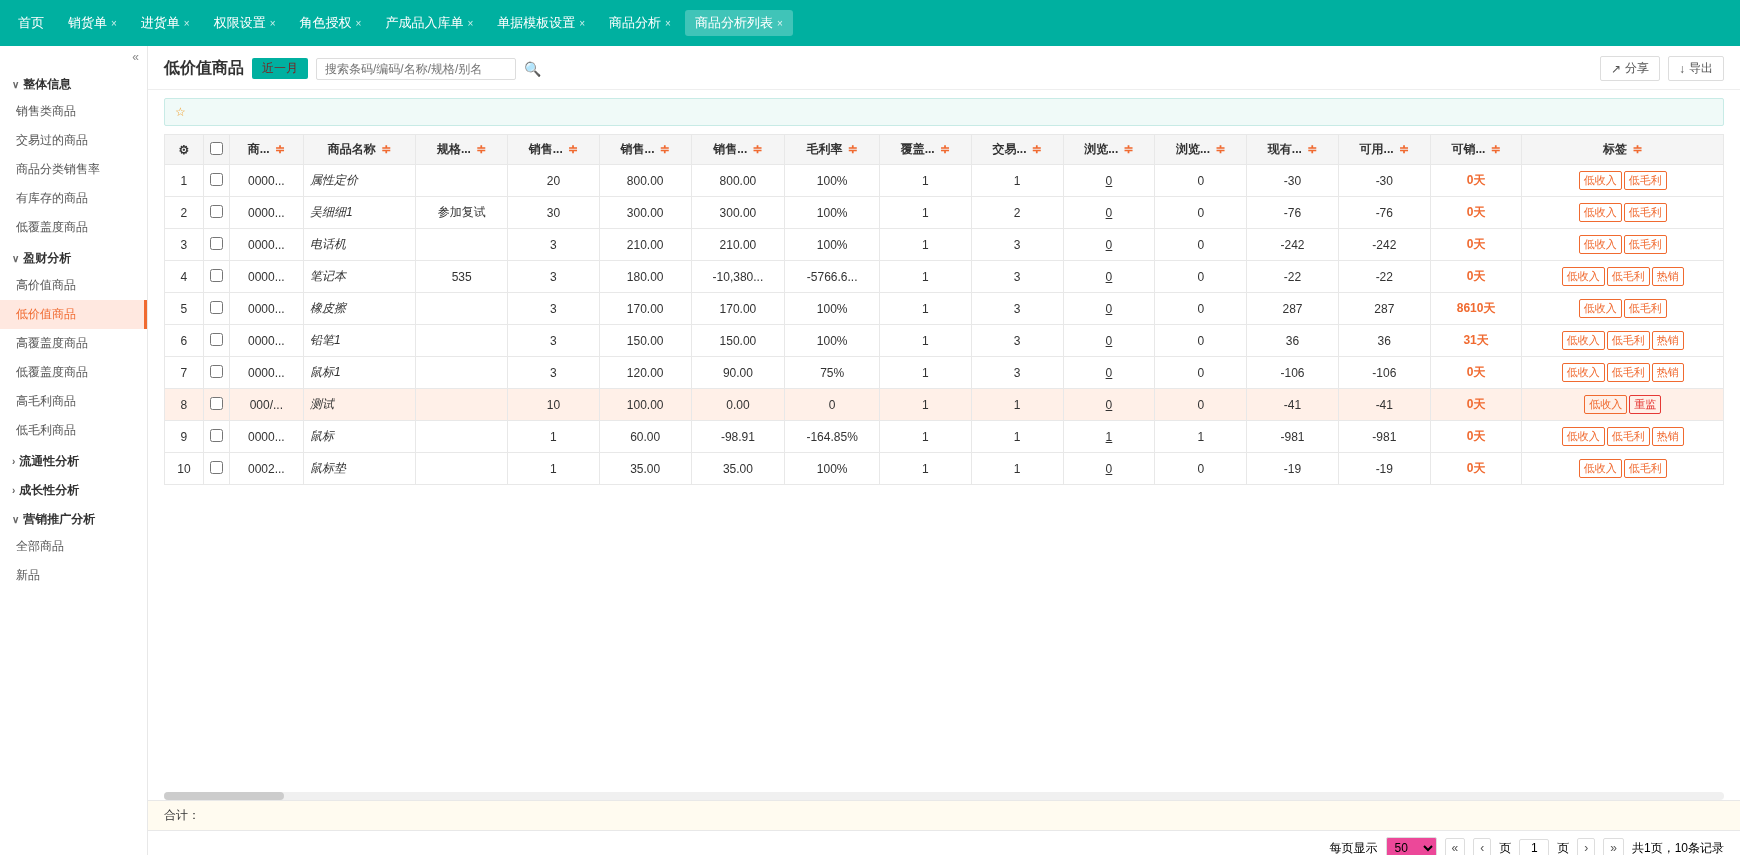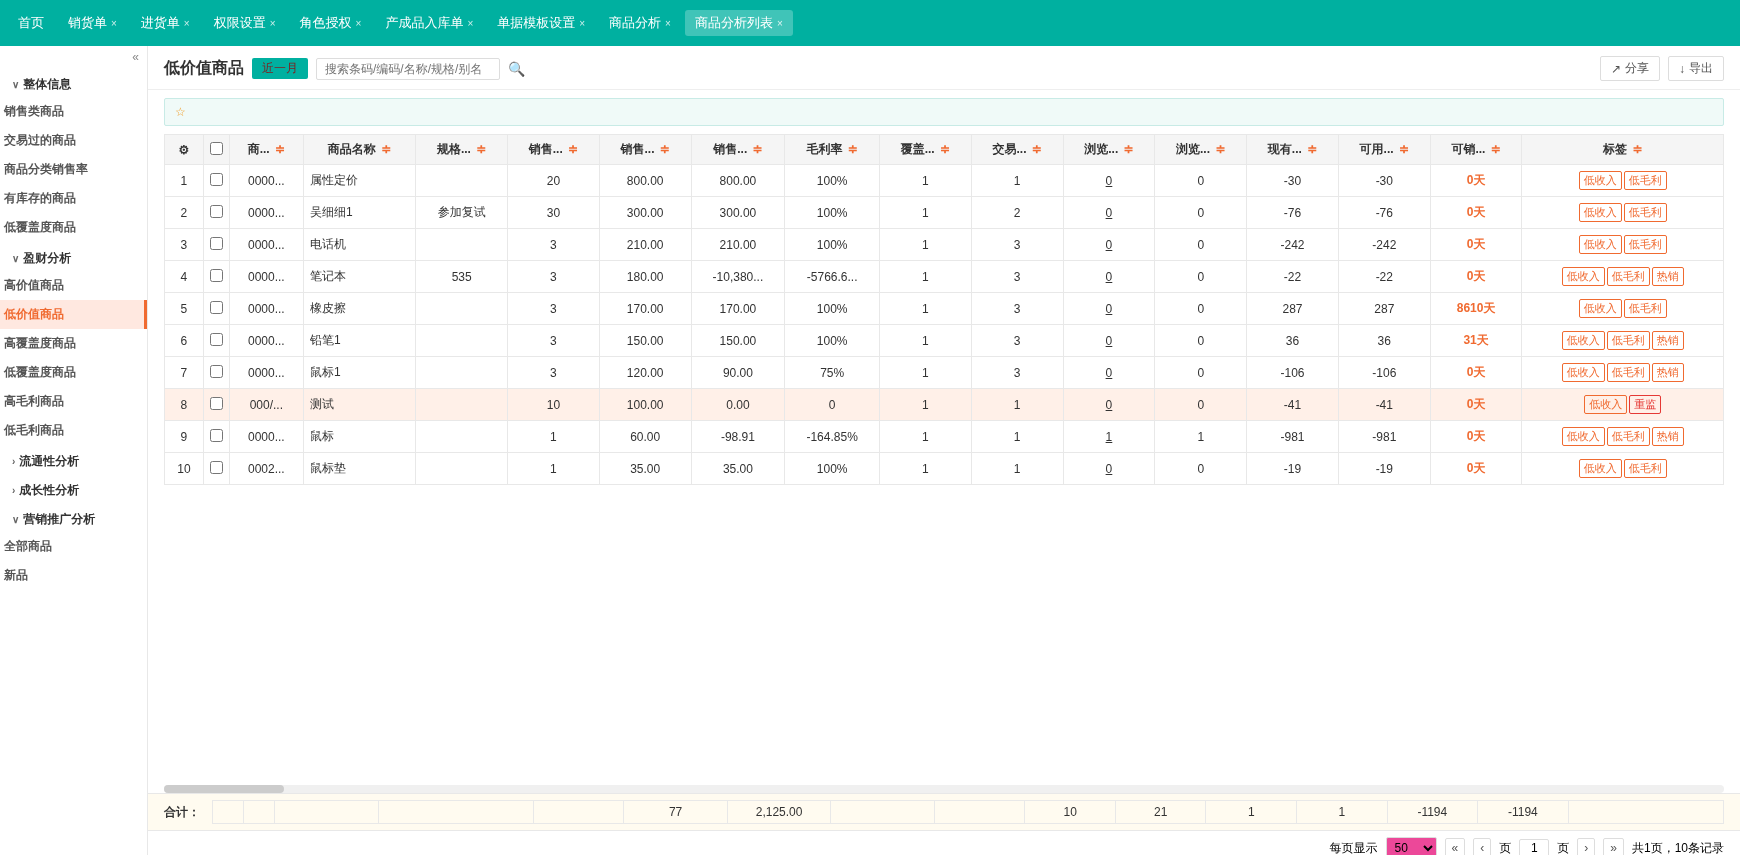--- a/index.html
+++ b/index.html
@@ -47,25 +47,24 @@
       padding: 8px 12px 4px;
       font-weight: bold;
       font-size: 12px;
       display: flex;
       align-items: center;
       gap: 4px;
       cursor: pointer;
     }
     .sidebar-group-header .arrow { font-size: 10px; color: #666; }
     .sidebar-item {
-      padding: 6px 12px 6px 4px;
+      padding: 6px 12px 6px 16px;
       color: #555;
       cursor: pointer;
       font-size: 12px;
-      font-weight: bold;
     }
     .sidebar-item.active { background: #ffe8e0; color: #f06a30; border-right: 3px solid #f06a30; }
 
     
     .content-area {
       flex: 1;
       display: flex;
       flex-direction: column;
       overflow: hidden;
       background: #fff;
@@ -86,21 +85,21 @@
       border: none;
       padding: 2px 10px;
       border-radius: 2px;
       cursor: pointer;
       font-size: 12px;
     }
     .search-box {
       border: 1px solid #ddd;
       border-radius: 2px;
       padding: 3px 8px;
-      width: 184px;
+      width: 200px;
       color: #999;
       outline: none;
     }
     .search-icon { color: #f06a30; font-size: 14px; cursor: pointer; }
     .header-actions { margin-left: auto; display: flex; gap: 8px; align-items: center; }
     .action-btn {
       border: 1px solid #ddd;
       background: #fff;
       padding: 3px 10px;
       border-radius: 2px;
@@ -162,35 +161,35 @@
       display: inline-block;
       padding: 1px 4px;
       border-radius: 2px;
       font-size: 11px;
       margin: 1px;
     }
     .tag-orange { color: #f06a30; border: 1px solid #f06a30; }
     .tag-red { color: #e53935; border: 1px solid #e53935; }
     .underline { text-decoration: underline; cursor: pointer; }
     .days-orange { color: #f06a30; font-weight: bold; }
-    td.text-left { text-align: left; }
+    td.text-left { text-align: left; font-style: italic; }
     .checkbox-cell { width: 24px; }
     input[type="checkbox"] { cursor: pointer; }
 
     
     .footer-totals {
       background: #fffbf0;
       border-top: 1px solid #e8e8e8;
       padding: 6px 16px;
       display: flex;
       align-items: center;
       font-size: 12px;
       color: #333;
     }
-    .total-label { font-weight: bold; margin-right: 12px; }
+    .total-label { font-weight: normal; margin-right: 12px; }
 
     
     .pagination {
       border-top: 1px solid #e8e8e8;
       padding: 6px 16px;
       display: flex;
       align-items: center;
       justify-content: flex-end;
       gap: 8px;
       background: #fff;
@@ -510,42 +509,20 @@
             </tbody>
         </table>
       </div>
 
       <div class="table-scrollbar">
         <div class="table-scrollbar-thumb"></div>
       </div>
 
       <div class="footer-totals">
         <span class="total-label">合计：</span>
-        <table style="border-collapse:collapse; flex:1;">
-          <tbody>
-              <tr>
-            <td style="width:24px; border:1px solid #e8e8e8; padding:4px;"></td>
-            <td style="width:24px; border:1px solid #e8e8e8; padding:4px;"></td>
-            <td style="width:80px; border:1px solid #e8e8e8; padding:4px;"></td>
-            <td style="width:120px; border:1px solid #e8e8e8; padding:4px;"></td>
-            <td style="width:70px; border:1px solid #e8e8e8; padding:4px;"></td>
-            <td style="width:80px; border:1px solid #e8e8e8; padding:4px; text-align:center;">77</td>
-            <td style="width:80px; border:1px solid #e8e8e8; padding:4px; text-align:center;">2,125.00</td>
-            <td style="width:80px; border:1px solid #e8e8e8; padding:4px;"></td>
-            <td style="width:70px; border:1px solid #e8e8e8; padding:4px;"></td>
-            <td style="width:70px; border:1px solid #e8e8e8; padding:4px; text-align:center;">10</td>
-            <td style="width:70px; border:1px solid #e8e8e8; padding:4px; text-align:center;">21</td>
-            <td style="width:70px; border:1px solid #e8e8e8; padding:4px; text-align:center;">1</td>
-            <td style="width:70px; border:1px solid #e8e8e8; padding:4px; text-align:center;">1</td>
-            <td style="width:70px; border:1px solid #e8e8e8; padding:4px; text-align:center;">-1194</td>
-            <td style="width:70px; border:1px solid #e8e8e8; padding:4px; text-align:center;">-1194</td>
-            <td style="width:120px; border:1px solid #e8e8e8; padding:4px;"></td>
-          </tr>
-        </tbody>
-          </table>
       </div>
 
       <div class="pagination">
         <span>每页显示</span>
         <select class="page-size-select">
           <option>50</option>
           <option>100</option>
         </select>
         <button class="page-nav-btn">«</button>
         <button class="page-nav-btn">‹</button>

